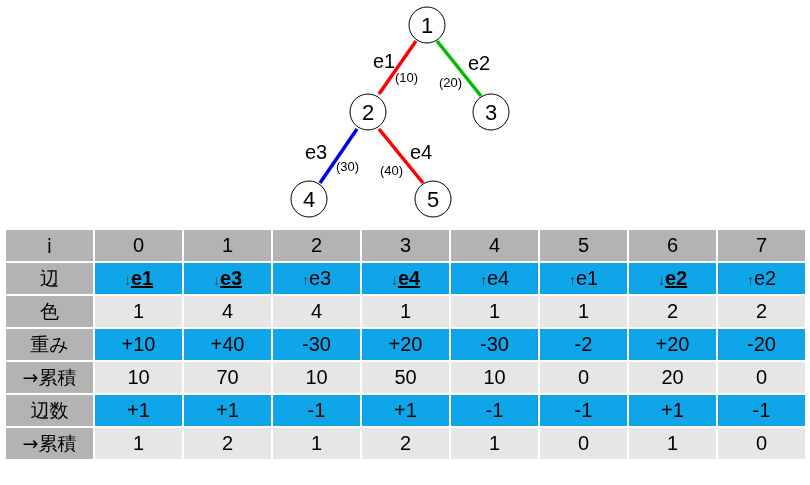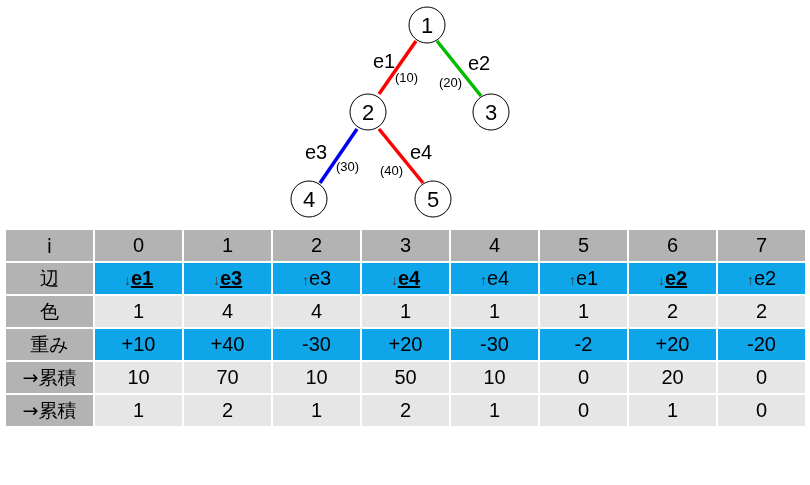--- a/index.html
+++ b/index.html
@@ -135,20 +135,31 @@
     <td class="rowhead">→累積</td>
     <td>10</td>
     <td>70</td>
     <td>10</td>
     <td>50</td>
     <td>10</td>
     <td>0</td>
     <td>20</td>
     <td>0</td>
   </tr>
+  <tr class="mid">
+    <td class="rowhead">辺数</td>
+    <td>+1</td>
+    <td>+1</td>
+    <td>-1</td>
+    <td>+1</td>
+    <td>-1</td>
+    <td>-1</td>
+    <td>+1</td>
+    <td>-1</td>
+  </tr>
   <tr class="light">
     <td class="rowhead">→累積</td>
     <td>1</td>
     <td>2</td>
     <td>1</td>
     <td>2</td>
     <td>1</td>
     <td>0</td>
     <td>1</td>
     <td>0</td>

